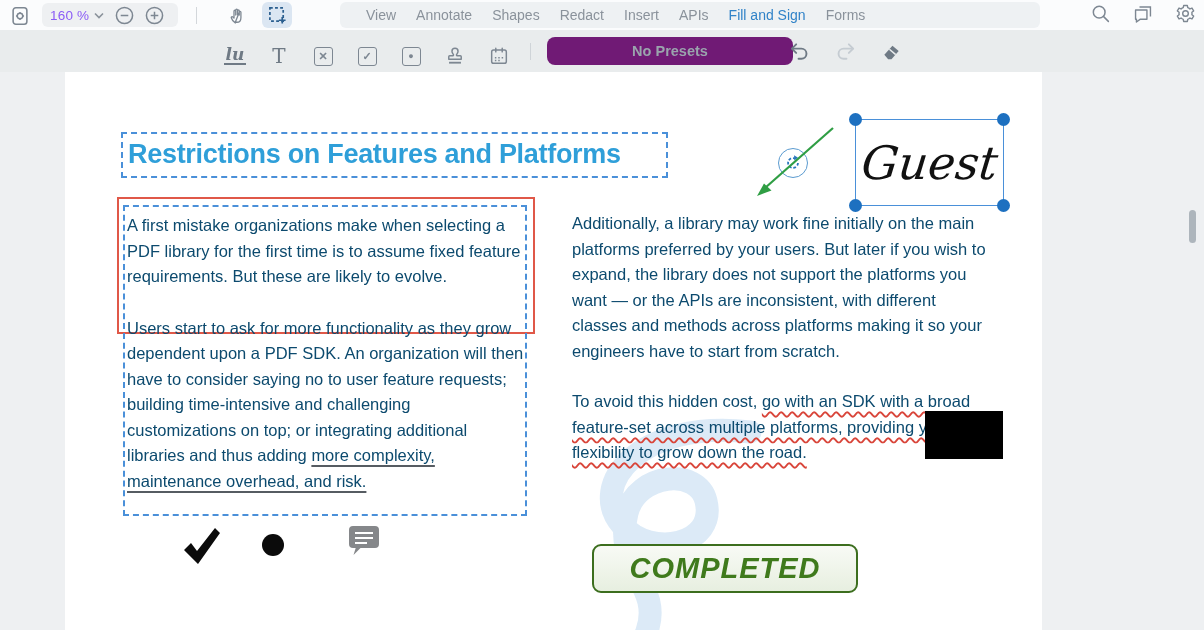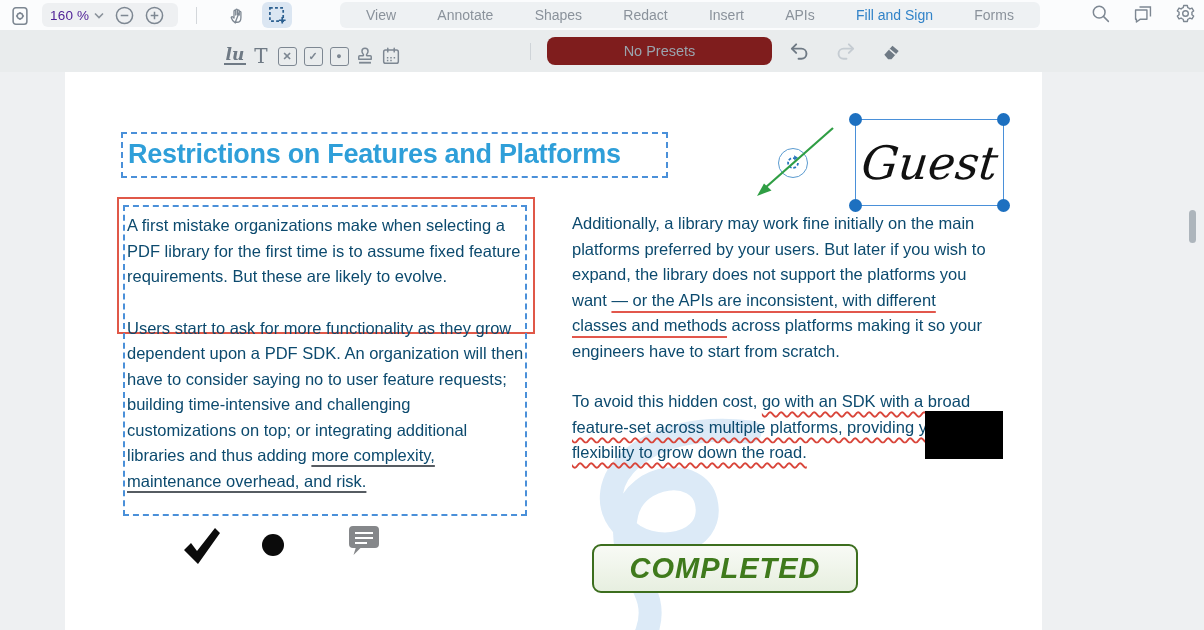--- a/index.html
+++ b/index.html
@@ -4,59 +4,59 @@
 <style>
   * { margin:0; padding:0; box-sizing:border-box; }
   html,body { width:1204px; height:630px; overflow:hidden; font-family:"Liberation Sans",sans-serif; }
   .app { position:relative; width:1204px; height:630px; background:#eef0f2; }
 
   
   .topbar { position:absolute; left:0; top:0; width:1204px; height:30px; background:#fbfcfd; display:flex; align-items:center; z-index:30; }
   .icon-btn { display:flex; align-items:center; justify-content:center; cursor:pointer; }
   .file-btn { position:absolute; left:8px; top:4px; width:24px; height:24px; }
   .zoom-group { position:absolute; left:42px; top:3px; width:136px; height:24px; background:#eef0f2; border-radius:6px; display:flex; align-items:center; padding:0 8px; }
-  .zoom-label { font-size:13.5px; color:#4c1d95; letter-spacing:.2px; }
+  .zoom-label { font-size:13.5px; color:#8b5cf6; letter-spacing:.2px; }
   .chev { margin-left:5px; }
   .zoom-group .circle-btn { margin-left:11px; }
   .vdiv { position:absolute; left:196px; top:7px; width:1px; height:17px; background:#d3d7db; }
   .hand-btn { position:absolute; left:224px; top:3px; width:26px; height:24px; }
   .marquee-btn { position:absolute; left:262px; top:2px; width:30px; height:26px; background:#dbe6f2; border-radius:6px; }
-  .menubar { position:absolute; left:340px; top:2px; width:700px; height:26px; background:#eef1f3; border-radius:6px; display:flex; align-items:center; justify-content:space-between; padding:0 26px; }
+  .menubar { position:absolute; left:340px; top:2px; width:700px; height:26px; background:#eef1f3; border-radius:6px; display:flex; align-items:center; justify-content:flex-start; padding:0 26px;gap:20px; }
   .menu-item { font-size:14px; color:#8a929b; cursor:pointer; white-space:nowrap; }
   .menu-item.active { color:#3183c8; }
   .tr-icons { position:absolute; right:8px; top:3px; display:flex; gap:21px; align-items:center; }
 
   
   .toolbar2 { position:absolute; left:0; top:30px; width:1204px; height:42px; background:#e9eced; display:flex; align-items:center; z-index:30; }
-  .tools { position:absolute; left:222px; top:0; height:52px; display:flex; align-items:center; }
+  .tools { position:absolute; left:222px; top:0; height:52px; display:flex; align-items:center; gap:18px; }
   .tool { width:26px; height:26px; display:flex; align-items:center; justify-content:center; cursor:pointer; }
   .sig-glyph { font-family:"DejaVu Serif",serif; font-style:italic; font-weight:bold; font-size:17px; color:#6f7a85; border-bottom:2px solid #6f7a85; line-height:15px; padding:0 2px 1px; }
   .t-glyph { font-family:"DejaVu Serif",serif; font-size:20px; color:#6f7a85; }
   .boxtool { width:19px; height:19px; border:1.8px solid #7d8792; border-radius:3px; display:flex; align-items:center; justify-content:center; font-size:11px; color:#7d8792; font-weight:bold; }
   .boxtool.dot { font-size:9px; }
   .vdiv2 { position:absolute; left:530px; top:13px; width:1px; height:17px; background:#cfd4d8; }
-  .preset-input { position:absolute; left:547px; top:7px; width:225px; height:28px; background:#7f1d1d; border-radius:8px; border:none; display:flex; align-items:center; justify-content:center; font-size:14.5px; color:#9aa4ad; cursor:text; }
+  .preset-input { position:absolute; left:547px; top:7px; width:246px; height:28px; background:#701a75; border-radius:8px; border:none; display:flex; align-items:center; justify-content:center; font-size:14.5px; color:#9aa4ad; cursor:text;font-weight:bold; }
   .undoredo { position:absolute; left:786px; top:0; height:42px; display:flex; align-items:center; gap:20px; }
 
   
   .canvas { position:absolute; left:0; top:72px; width:1204px; height:558px; background:#eef0f2; }
   .page { position:absolute; left:65px; top:0; width:977px; height:558px; background:#ffffff; overflow:hidden; }
   .scroll-thumb { position:absolute; left:1189px; top:138px; width:7px; height:33px; background:#adb5bc; border-radius:4px; cursor:pointer; }
 
   
   .heading-box { position:absolute; left:56px; top:60px; width:547px; height:46px; border:2px dashed #4a90d9; padding:5px 0 0 5px; cursor:move; }
   .heading-text { font-size:27px; font-weight:bold; color:#2f9fd9; letter-spacing:-0.3px; white-space:nowrap; }
   .red-rect { position:absolute; left:52px; top:125px; width:418px; height:137px; border:2px solid #e05848; }
   .left-textbox { position:absolute; left:58px; top:133px; width:404px; height:311px; border:2px dashed #4a90d9; padding:6px 1px 0 2px; cursor:move; }
   .body-text { font-size:16.5px; line-height:25.5px; color:#0c4a6e; }
   .para-gap { margin-top:26px; }
   .right-col { position:absolute; left:507px; top:139px; width:416px; }
   .right-col .p2 { margin-top:25px; }
   .seg-underline { text-decoration:underline; text-decoration-color:#565c62; text-decoration-thickness:1.5px; text-underline-offset:4px; }
-  .seg-redline { text-decoration:underline; text-decoration-color:#e2574c; text-decoration-thickness:2px; text-underline-offset:5px; }
+  .seg-redline { text-decoration-color:#e2574c; text-decoration-thickness:2px; text-underline-offset:5px; }
   .seg-squiggly { text-decoration:underline; text-decoration-style:wavy; text-decoration-color:#d9453a; text-decoration-thickness:1.5px; text-underline-offset:4px; }
   .black-redact { position:absolute; left:860px; top:339px; width:78px; height:48px; background:#000; }
 
   .sig-box { position:absolute; left:790px; top:47px; width:149px; height:87px; border:1.5px solid #4a90d9; display:flex; align-items:center; justify-content:center; cursor:move; }
   .sig-text { font-family:"DejaVu Serif",serif; font-style:italic; font-size:46px; color:#111; transform:skewX(-6deg); }
   .handle { position:absolute; width:13px; height:13px; border-radius:50%; background:#1d70c0; cursor:nwse-resize; }
   .h-tl { left:-7px; top:-7px; } .h-tr { right:-7px; top:-7px; }
   .h-bl { left:-7px; bottom:-7px; } .h-br { right:-7px; bottom:-7px; }
   .rotate-handle { position:absolute; left:713px; top:76px; width:30px; height:30px; background:#fff; border:1.5px solid #5b9bd0; border-radius:50%; display:flex; align-items:center; justify-content:center; cursor:grab; }
   .green-arrow { position:absolute; left:690px; top:52px; width:84px; height:78px; }

